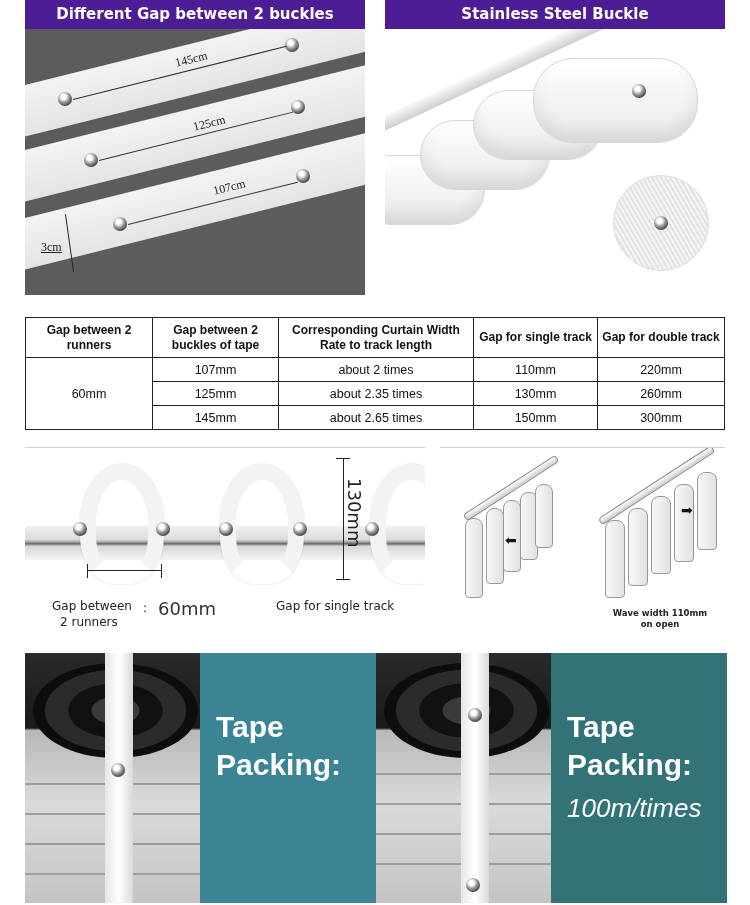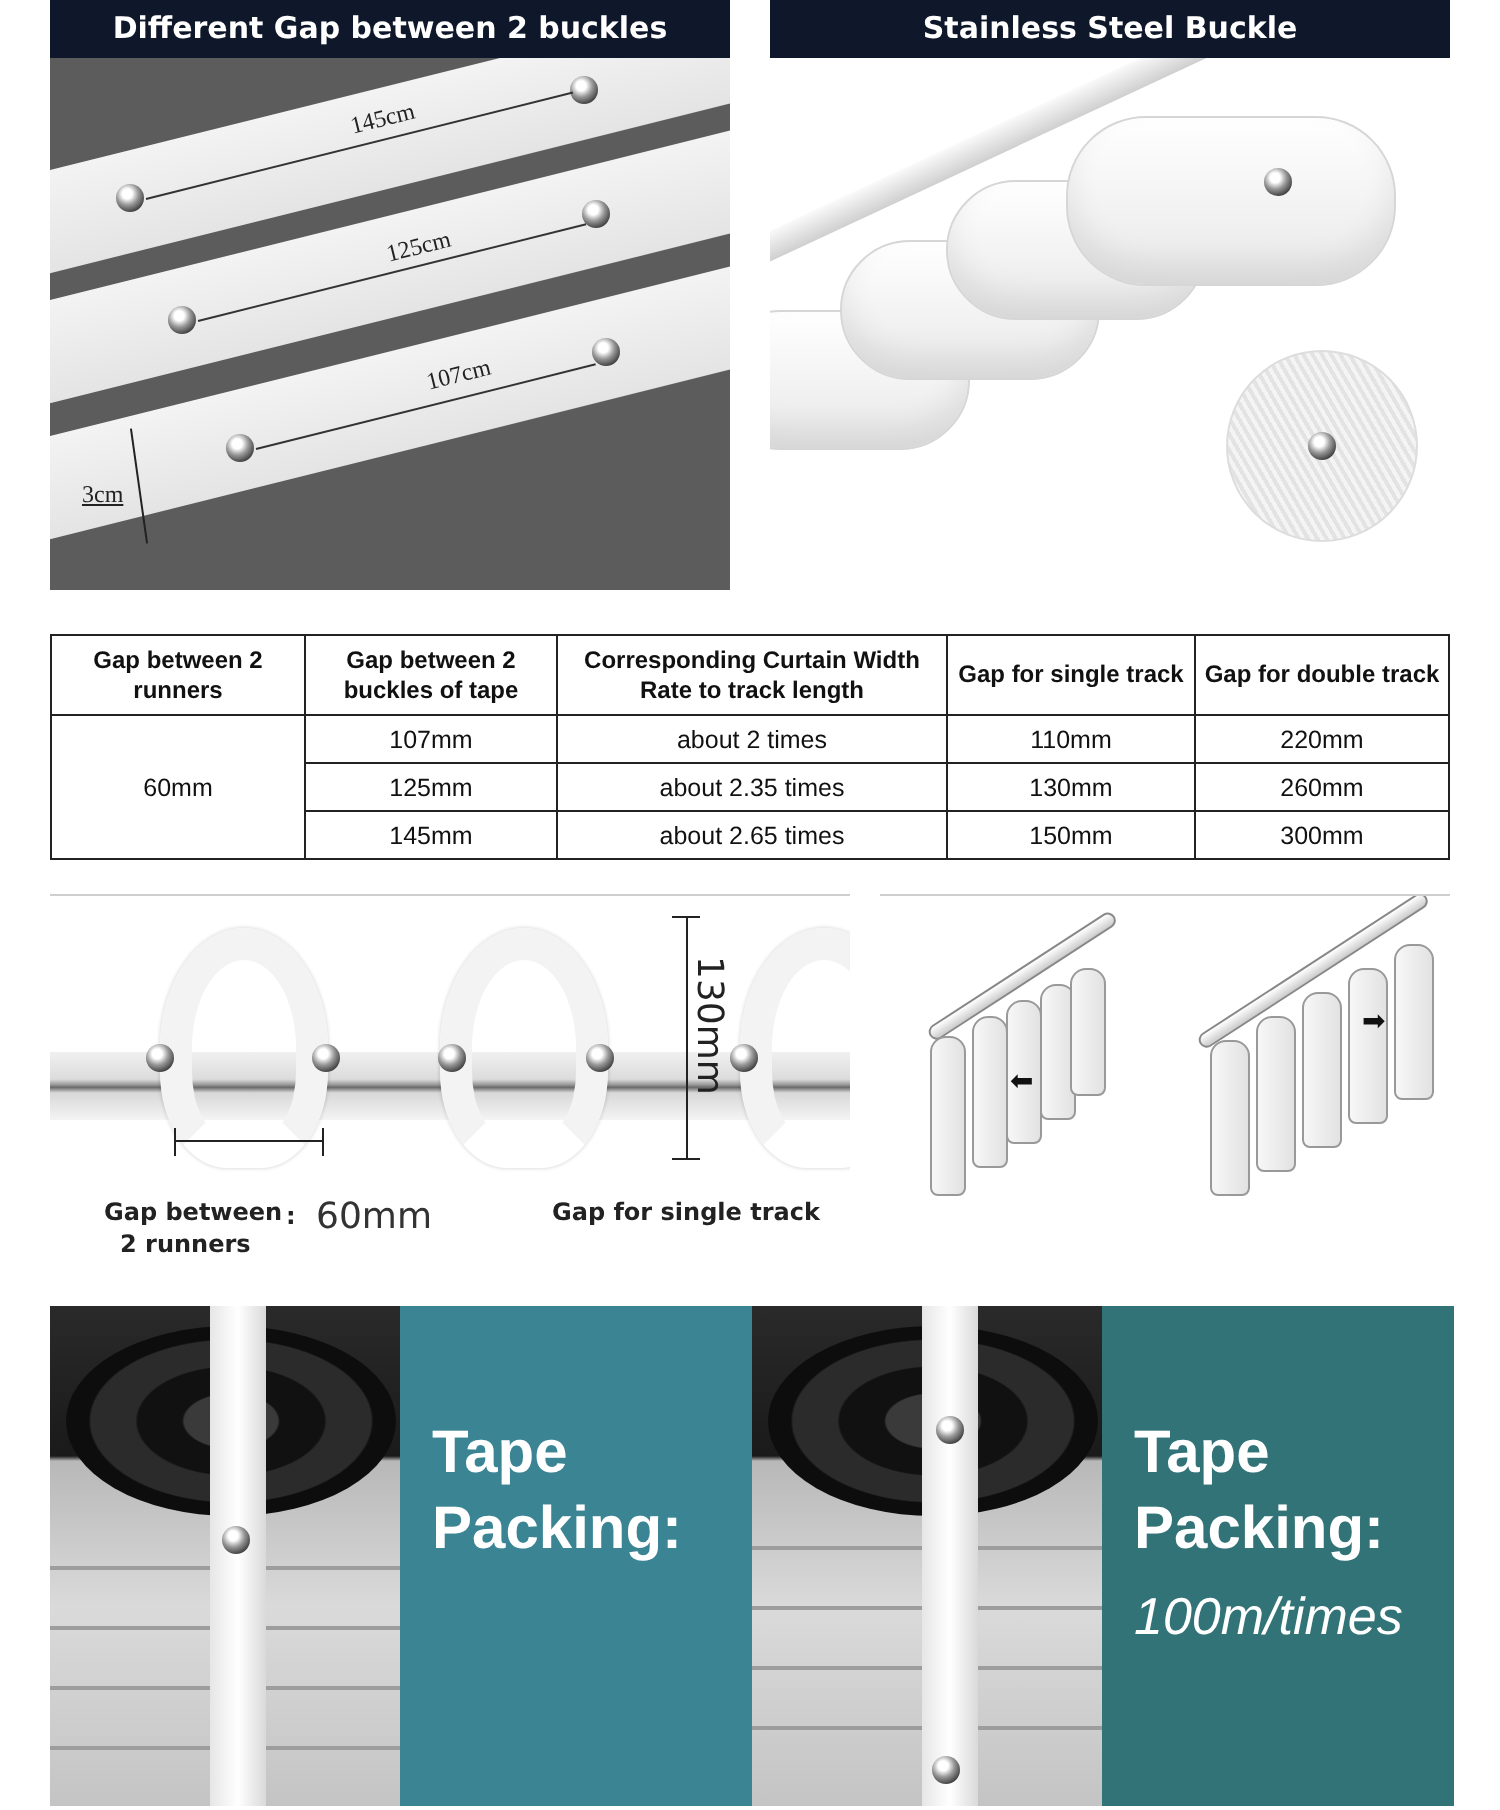--- a/index.html
+++ b/index.html
@@ -1,19 +1,19 @@
 <!DOCTYPE html>
 <html><head>
 <meta charset="utf-8">
 <style>
   * { box-sizing: border-box; margin: 0; padding: 0; }
   body { width: 750px; height: 905px; background: #ffffff; position: relative; overflow: hidden; font-family: "Liberation Sans", sans-serif; }
 
   .panel { position: absolute; overflow: hidden; }
-  .hdr { position: absolute; left: 0; top: 0; right: 0; height: 29px; background: #0f172a; color: #fff; font-weight: bold; font-size: 15px; text-align: center; line-height: 29px; font-family: "DejaVu Sans", sans-serif; }
+  .hdr { position: absolute; left: 0; top: 0; right: 0; height: 29px; background: #4c1d95; color: #fff; font-weight: bold; font-size: 15px; text-align: center; line-height: 29px; font-family: "DejaVu Sans", sans-serif; }
 
   
   #p1 { left: 25px; top: 0; width: 340px; height: 295px; background: #5c5c5c; }
   #p1 .tape { position: absolute; height: 50px; width: 520px; left: -60px; background: linear-gradient(180deg,#f3f3f3,#e4e4e4); transform-origin: left top; transform: rotate(-14deg); }
   .stud { position: absolute; width: 14px; height: 14px; border-radius: 50%; background: radial-gradient(circle at 40% 35%, #fff 0 20%, #999 45%, #333 80%); }
   .meas { position: absolute; font-family: "Liberation Serif", serif; font-size: 12px; color: #222; transform: rotate(-14deg); }
   .arrowline { position: absolute; height: 1px; background: #333; transform-origin: left center; }
 
   
   #p2 { left: 385px; top: 0; width: 340px; height: 295px; background: #ffffff; }
@@ -26,21 +26,21 @@
   #spec-table th, #spec-table td { border: 1.5px solid #222; text-align: center; }
   #spec-table th { font-weight: bold; height: 40px; line-height: 15px; font-size: 12px; }
   #spec-table td { height: 24px; }
 
   
   .divline { position: absolute; top: 447px; height: 1px; background: #cfcfcf; }
   #p3 { left: 25px; top: 448px; width: 400px; height: 190px; background: #fff; }
   .trk { position: absolute; left: 0; top: 78px; width: 400px; height: 34px; background: linear-gradient(180deg,#f0f0f0,#dcdcdc 40%,#9a9a9a 48%,#6a6a6a 52%,#d8d8d8 60%,#f4f4f4); }
   .wave { position: absolute; width: 84px; height: 120px; border: 16px solid #f3f3f3; border-bottom-color: transparent; border-radius: 50% 50% 40% 40%; top: 16px; box-shadow: 0 0 2px rgba(0,0,0,0.2); }
   .dimline { position: absolute; background: #222; }
-  .lbl { position: absolute; font-family: "DejaVu Sans", sans-serif; font-weight: bold; font-size: 12px; color: #222; }
+  .lbl { position: absolute; font-family: "DejaVu Sans", sans-serif; font-weight: normal; font-size: 12px; color: #222; }
   .lbl-big { position: absolute; font-family: "DejaVu Sans", sans-serif; font-size: 18px; color: #333; }
   .vert { position: absolute; font-family: "DejaVu Sans", sans-serif; font-size: 18px; color: #222; transform: rotate(90deg); transform-origin: left top; }
 
   #p4 { left: 435px; top: 448px; width: 295px; height: 190px; background: #fff; }
   .crod { position: absolute; height: 8px; background: linear-gradient(180deg,#fff,#ccc); border: 1px solid #888; transform-origin: left center; transform: rotate(-33deg); border-radius: 4px; }
   .pleat { position: absolute; width: 18px; background: linear-gradient(90deg,#f7f7f7,#e2e2e2); border: 1px solid #999; border-radius: 8px 8px 4px 4px; }
   .wlbl { position: absolute; font-family: "DejaVu Sans", sans-serif; font-weight: bold; font-size: 8.5px; color: #222; text-align: center; line-height: 11px; }
 
   
   #p5 { left: 25px; top: 653px; width: 702px; height: 270px; }
@@ -166,20 +166,24 @@
   <div class="pleat" style="left:100px;top:36px;height:64px;"></div>
   <div style="position:absolute;left:70px;top:84px;font-size:14px;color:#111;">⬅</div>
 
   <div class="crod" style="left:165px;top:70px;width:135px;"></div>
   <div class="pleat" style="left:170px;top:72px;height:78px;width:20px;"></div>
   <div class="pleat" style="left:193px;top:60px;height:78px;width:20px;"></div>
   <div class="pleat" style="left:216px;top:48px;height:78px;width:20px;"></div>
   <div class="pleat" style="left:239px;top:36px;height:78px;width:20px;"></div>
   <div class="pleat" style="left:262px;top:24px;height:78px;width:20px;"></div>
   <div style="position:absolute;left:246px;top:54px;font-size:14px;color:#111;">➡</div>
+  <div class="wlbl" style="left:160px;top:160px;width:130px;">
+    <div>Wave width 110mm</div>
+    <div>on open</div>
+  </div>
 </div>
 
 <div class="panel" id="p5">
   <div class="photo" style="left:0;">
     <div class="reeltop"></div>
     <div class="band" style="top:130px;"></div>
     <div class="band" style="top:160px;"></div>
     <div class="band" style="top:190px;"></div>
     <div class="band" style="top:220px;"></div>
     <div class="strip" style="left:80px;"></div>

